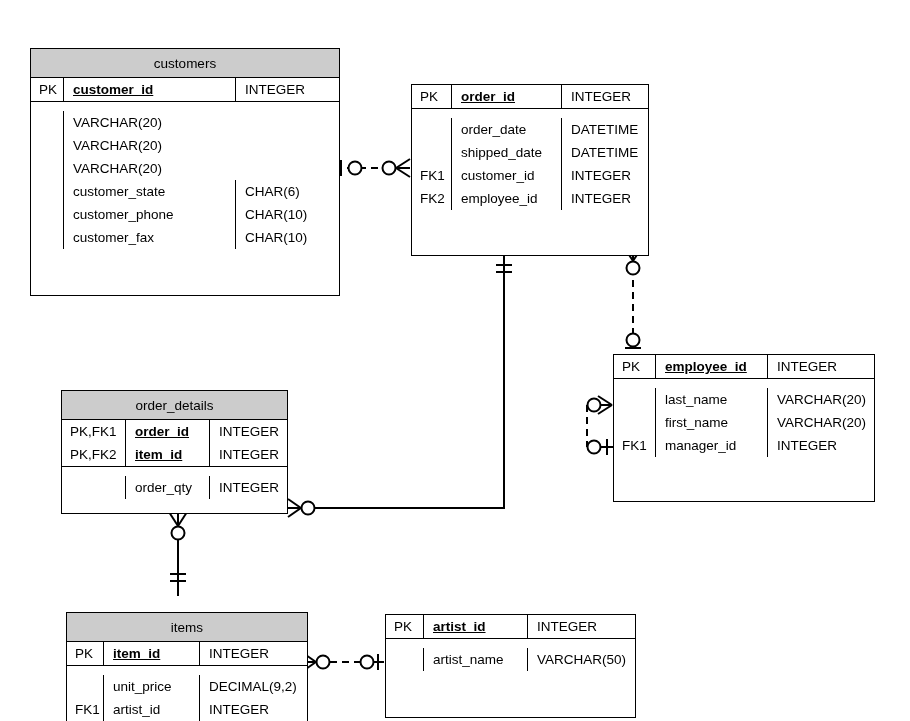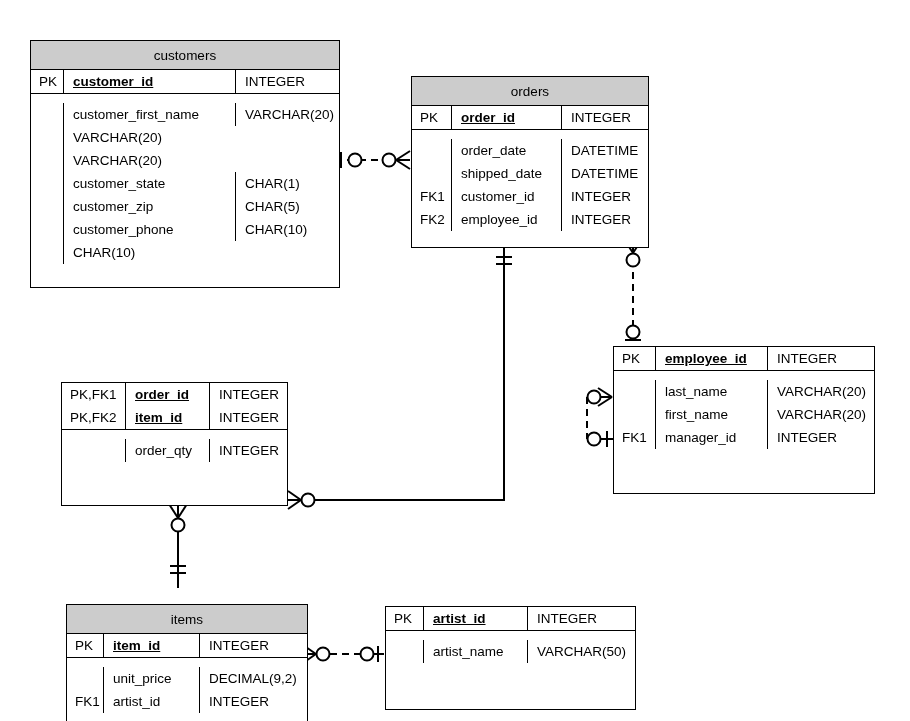--- a/index.html
+++ b/index.html
@@ -1,21 +1,21 @@
 <!DOCTYPE html>
 <html><head>
 <meta charset="utf-8">
 <style>
   html,body{margin:0;padding:0;background:#ffffff;}
   body{
     width:910px;height:721px;position:relative;overflow:hidden;
     font-family:"Liberation Sans","DejaVu Sans",sans-serif;
     color:#000000;
   }
-  #canvas{position:absolute;left:0;top:8px;width:910px;height:546px;}
+  #canvas{position:absolute;left:0;top:16px;width:910px;height:546px;}
   svg.links{position:absolute;left:0;top:0;width:910px;height:721px;overflow:visible;}
 
   
   .entity{
     position:absolute;
     border:1px solid #000;
     background:#ffffff;
     box-sizing:border-box;
   }
   .entity.clipped{border-bottom:none;margin-top:16px;}
@@ -151,56 +151,50 @@
       <div class="row pk">
         <div class="c-key" style="width:33px">PK</div>
         <div class="c-name" style="width:172px">customer_id</div>
         <div class="c-type" style="flex:1">INTEGER</div>
       </div>
     </div>
     <div class="ent-sec last">
       <div class="sec-pad-top"></div>
       <div class="row">
         <div class="c-key" style="width:33px"></div>
-        <div class="c-name" style="width:172px">customer_first_name</div>
         <div class="c-type" style="flex:1">VARCHAR(20)</div>
       </div>
       <div class="row">
         <div class="c-key" style="width:33px"></div>
         <div class="c-type" style="flex:1">VARCHAR(20)</div>
       </div>
       <div class="row">
         <div class="c-key" style="width:33px"></div>
         <div class="c-type" style="flex:1">VARCHAR(20)</div>
       </div>
       <div class="row">
         <div class="c-key" style="width:33px"></div>
         <div class="c-name" style="width:172px">customer_state</div>
-        <div class="c-type" style="flex:1">CHAR(1)</div>
-      </div>
-      <div class="row">
-        <div class="c-key" style="width:33px"></div>
-        <div class="c-name" style="width:172px">customer_zip</div>
-        <div class="c-type" style="flex:1">CHAR(5)</div>
+        <div class="c-type" style="flex:1">CHAR(6)</div>
       </div>
       <div class="row">
         <div class="c-key" style="width:33px"></div>
         <div class="c-name" style="width:172px">customer_phone</div>
         <div class="c-type" style="flex:1">CHAR(10)</div>
       </div>
       <div class="row">
         <div class="c-key" style="width:33px"></div>
+        <div class="c-name" style="width:172px">customer_fax</div>
         <div class="c-type" style="flex:1">CHAR(10)</div>
       </div>
       <div class="sec-pad-bot"></div>
     </div>
   </div>
 
   <div class="entity" style="left:411px;top:68px;width:238px;height:172px;">
-    <div class="ent-title">orders</div>
     <div class="ent-sec">
       <div class="row pk">
         <div class="c-key" style="width:40px">PK</div>
         <div class="c-name" style="width:110px">order_id</div>
         <div class="c-type" style="flex:1">INTEGER</div>
       </div>
     </div>
     <div class="ent-sec last">
       <div class="sec-pad-top"></div>
       <div class="row">
@@ -221,20 +215,21 @@
       <div class="row">
         <div class="c-key" style="width:40px">FK2</div>
         <div class="c-name" style="width:110px">employee_id</div>
         <div class="c-type" style="flex:1">INTEGER</div>
       </div>
       <div class="sec-pad-bot"></div>
     </div>
   </div>
 
   <div class="entity" style="left:61px;top:374px;width:227px;height:124px;">
+    <div class="ent-title">order_details</div>
     <div class="ent-sec">
       <div class="row pk">
         <div class="c-key" style="width:64px">PK,FK1</div>
         <div class="c-name" style="width:84px">order_id</div>
         <div class="c-type" style="flex:1">INTEGER</div>
       </div>
       <div class="row pk">
         <div class="c-key" style="width:64px">PK,FK2</div>
         <div class="c-name" style="width:84px">item_id</div>
         <div class="c-type" style="flex:1">INTEGER</div>

